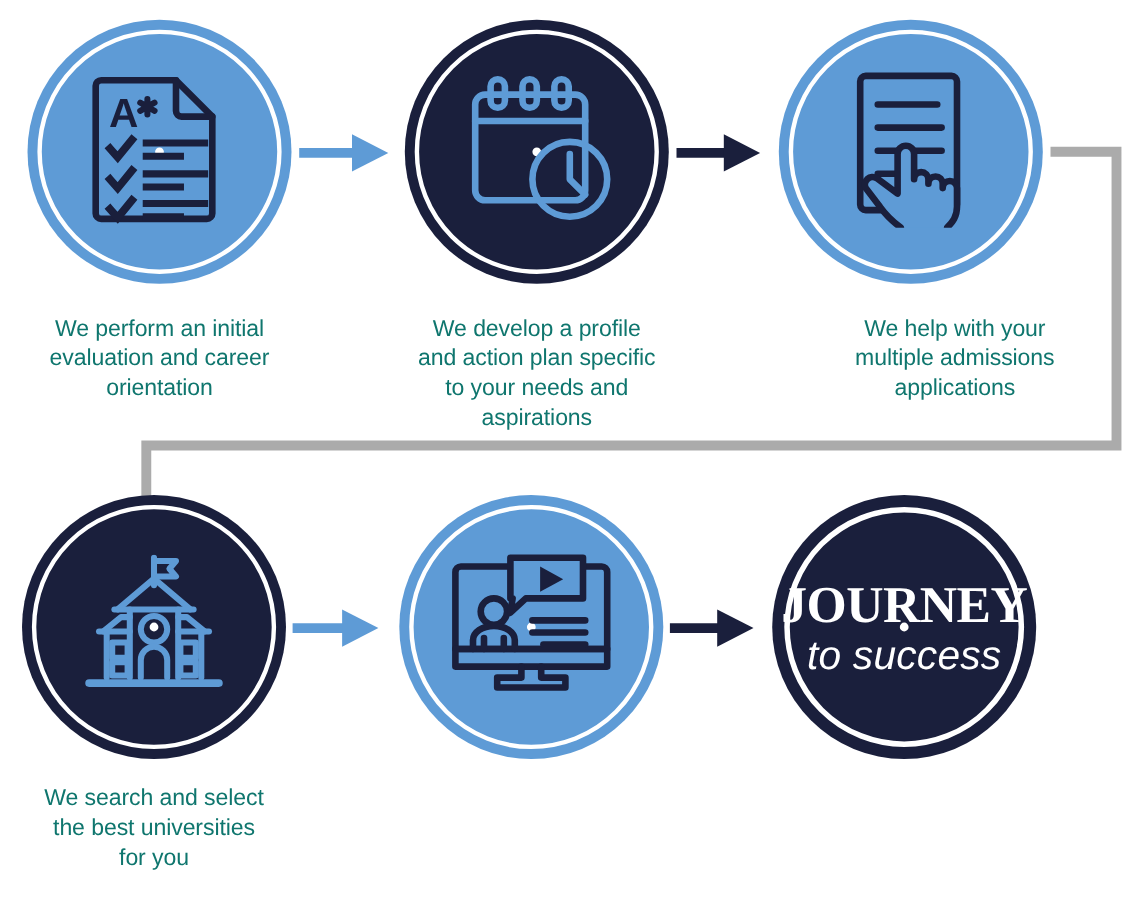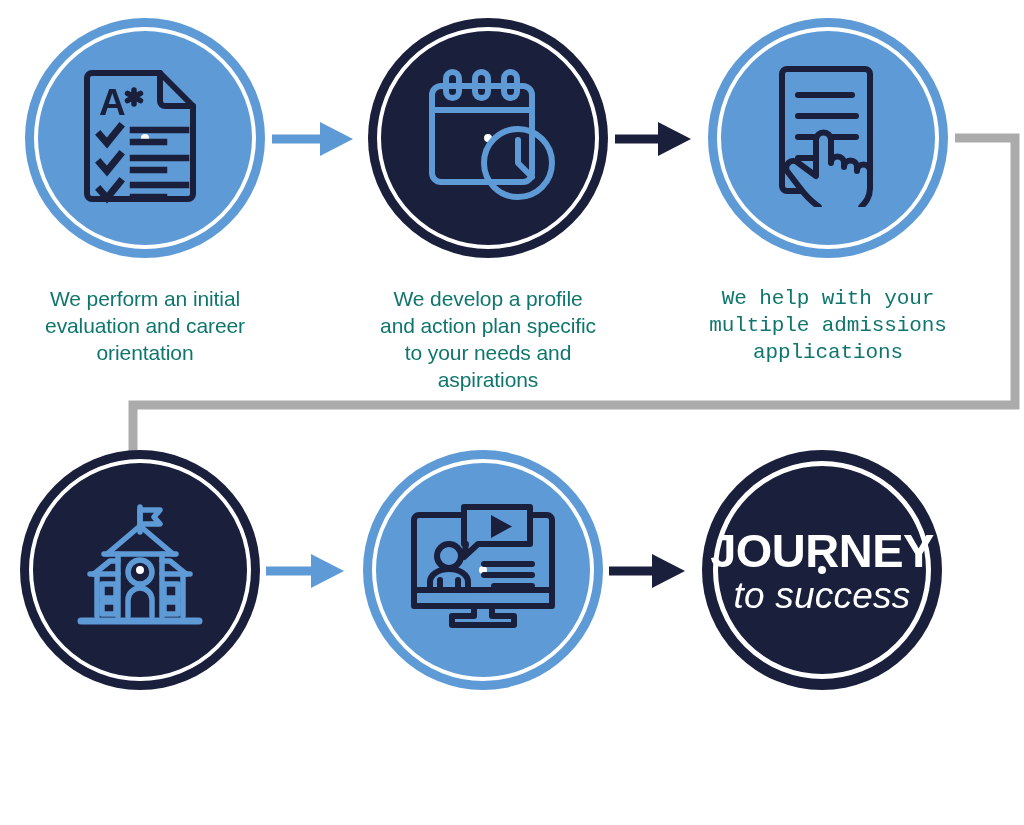--- a/index.html
+++ b/index.html
@@ -60,20 +60,21 @@
     font-weight: 400;
     letter-spacing: 0.2px;
     margin-bottom: 2px;
   }
   .badge-mid {
     display: block;
     font-size: 47px;
     font-weight: 700;
     letter-spacing: -0.5px;
     margin-bottom: 3px;
+    font-family: Liberation Serif, serif;
   }
   .badge-bot {
     display: block;
     font-size: 37px;
     font-weight: 400;
     font-style: italic;
     letter-spacing: 0.2px;
   }
 </style>
 </head>
@@ -176,21 +177,21 @@
                    a6.5 6.5 0 0 1 13 0 v4
                    a6.5 6.5 0 0 1 13 0 v17
                    c0 9 -4 14 -9 19 l0 9 h-42 l0 -9
                    c-8 -6 -14 -12 -19 -19 l-13 -17
                    a7 7 0 0 1 10 -9 l19 14 z" fill="#5E9BD6" stroke="#1A1F3C" stroke-width="6" stroke-linejoin="round" stroke-linecap="round" transform="translate(-14,-1)"></path>
         </svg>
       </span>
       <i style="position:absolute; left:9px; top:9px; right:9px; bottom:9px; border:4px solid #fff; border-radius:50%;"></i>
     </div>
   </div>
-  <div class="caption" style="left:688px; top:286px; width:280px;font-family:Liberation Mono, monospace;">We help with your
+  <div class="caption" style="left:728px; top:286px; width:280px;">We help with your
 multiple admissions
 applications</div>
 
   <div class="node" style="left:20px; top:450px; width:240px; height:240px;">
     <div class="disc navy" style="width:240px; height:240px;">
       <span class="icon-wrap">
         <svg width="148" height="128" viewBox="0 0 148 128" xmlns="http://www.w3.org/2000/svg">
           <g fill="none" stroke="#5E9BD6" stroke-width="5.5" stroke-linejoin="round" stroke-linecap="round">
 
             <line x1="74" y1="3" x2="74" y2="28"></line>
@@ -216,20 +217,23 @@
             <rect x="98" y="80" width="14" height="14"></rect>
             <rect x="98" y="98" width="14" height="12"></rect>
 
             <line x1="15" y1="117" x2="133" y2="117" stroke-width="7"></line>
           </g>
         </svg>
       </span>
       <i style="position:absolute; left:9px; top:9px; right:9px; bottom:9px; border:4px solid #fff; border-radius:50%;"></i>
     </div>
   </div>
+  <div class="caption" style="left:0px; top:713px; width:280px;">We search and select
+the best universities
+for you</div>
 
   <div class="node" style="left:363px; top:450px; width:240px; height:240px;">
     <div class="disc blue" style="width:240px; height:240px;">
       <span class="icon-wrap">
         <svg width="150" height="140" viewBox="0 0 150 140" xmlns="http://www.w3.org/2000/svg">
           <g fill="none" stroke="#1A1F3C" stroke-width="6" stroke-linejoin="round" stroke-linecap="round">
 
             <path d="M58 17 H11 a5 5 0 0 0 -5 5 v70 h138 v-70 a5 5 0 0 0 -5 -5 h-18"></path>
 
             <rect x="6" y="92" width="138" height="16"></rect>

